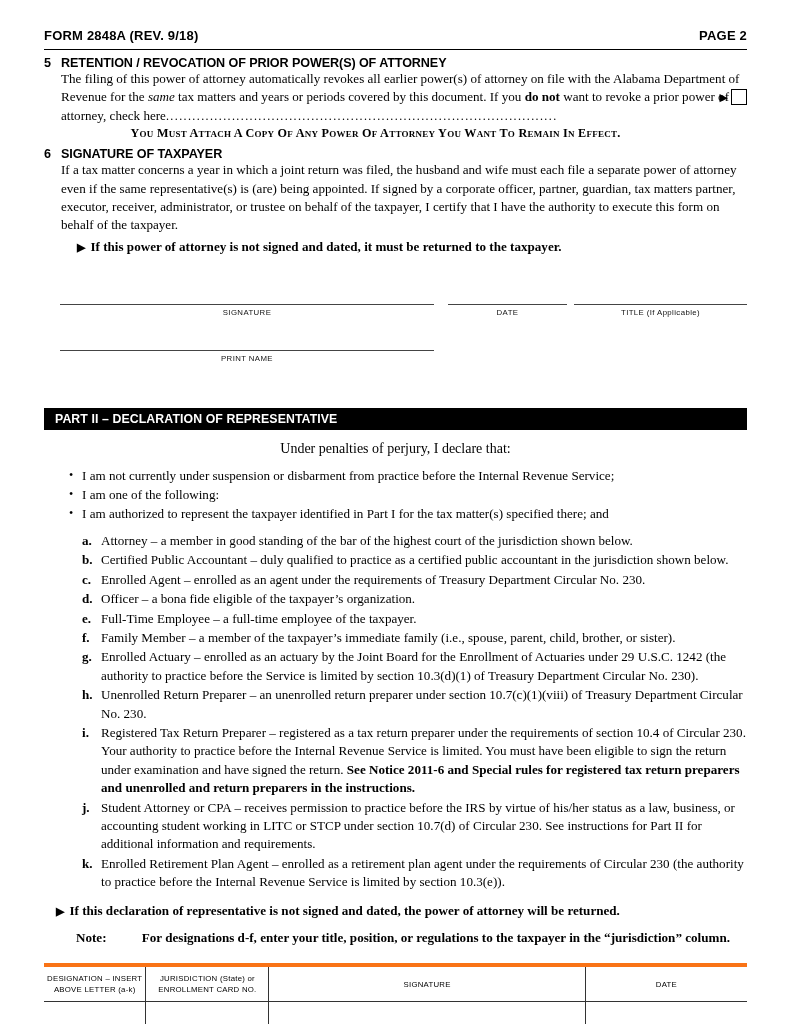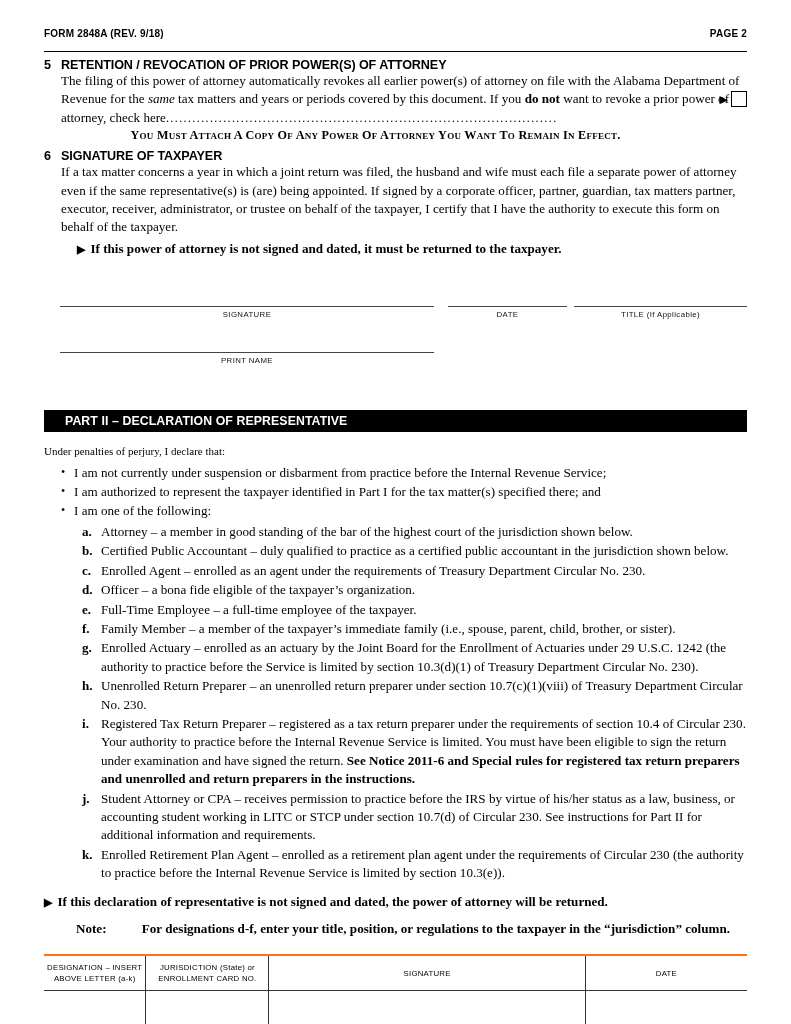--- a/index.html
+++ b/index.html
@@ -29,23 +29,23 @@
     width: 703px;
   }
 
   
   .formhead {
     display: flex;
     justify-content: space-between;
     align-items: flex-end;
     font-family: "Liberation Sans", sans-serif;
     font-weight: bold;
-    font-size: 10px;
+    font-size: 13px;
     letter-spacing: 0.2px;
-    padding-bottom: 12px;
+    padding-bottom: 6px;
     border-bottom: 1.2px solid #000;
   }
 
   
   .sec-head {
     font-family: "Liberation Sans", sans-serif;
     font-weight: bold;
     font-size: 12.6px;
     letter-spacing: -0.1px;
     margin-top: 6px;
@@ -119,33 +119,34 @@
   }
 
   
   .banner {
     background: #000;
     color: #fff;
     font-family: "Liberation Sans", sans-serif;
     font-weight: bold;
     font-size: 12.3px;
     letter-spacing: 0.1px;
-    padding: 4px 0 4px 21px;
+    padding: 4px 0 4px 11px;
     margin-top: 6px;
   }
 
   .lead {
-    font-size: 11px;
+    font-size: 14px;
     line-height: 18.4px;
     margin: 10px 0 3px 0;
+    text-align: center;
   }
 
   ul.bullets {
     list-style: none;
-    margin: 0;
+    margin: 8px;
     padding: 0;
   }
   ul.bullets > li {
     font-size: 13.1px;
     line-height: 18.4px;
     padding-left: 30px;
     position: relative;
     margin-bottom: 1px;
   }
   ul.bullets > li::before {
@@ -202,21 +203,21 @@
     border-bottom: 1px solid #333;
     border-right: 1px solid #333;
   }
   table.decl th:last-child { border-right: none; }
   table.decl td {
     height: 34px;
     border-bottom: 1px solid #333;
     border-right: 1px solid #333;
   }
   table.decl td:last-child { border-right: none; }
-  table.decl thead tr { border-top: 2px solid #f97316; }
+  table.decl thead tr { border-top: 4px solid #f97316; }
   .thead-row { border-top: 1.1px solid #333; }
 </style>
 </head>
 <body>
 
 <div class="page">
   <div class="content">
 
     <div class="formhead">
       <span>FORM 2848A (REV. 9/18)</span>
@@ -265,39 +266,39 @@
       <div class="siglabel" style="left:16px; top:50px; width:374px;">PRINT NAME</div>
       <div style="position:absolute;left:16px;top:26px;width:374px;height:20px;"></div>
     </div>
 
     <div class="banner">PART II – DECLARATION OF REPRESENTATIVE</div>
 
     <div class="lead">Under penalties of perjury, I declare that:</div>
 
     <ul class="bullets">
       <li>I am not currently under suspension or disbarment from practice before the Internal Revenue Service;</li>
+      <li>I am one of the following:</li>
       <li>I am authorized to represent the taxpayer identified in Part I for the tax matter(s) specified there; and</li>
-      <li>I am one of the following:</li>
     </ul>
 
     <ol class="letters">
       <li><span class="lt">a.</span><span>Attorney – a member in good standing of the bar of the highest court of the jurisdiction shown below.</span></li>
       <li><span class="lt">b.</span><span>Certified Public Accountant – duly qualified to practice as a certified public accountant in the jurisdiction shown below.</span></li>
       <li><span class="lt">c.</span><span>Enrolled Agent – enrolled as an agent under the requirements of Treasury Department Circular No. 230.</span></li>
       <li><span class="lt">d.</span><span>Officer – a bona fide eligible of the taxpayer’s organization.</span></li>
       <li><span class="lt">e.</span><span>Full-Time Employee – a full-time employee of the taxpayer.</span></li>
       <li><span class="lt">f.</span><span>Family Member – a member of the taxpayer’s immediate family (i.e., spouse, parent, child, brother, or sister).</span></li>
       <li><span class="lt">g.</span><span>Enrolled Actuary – enrolled as an actuary by the Joint Board for the Enrollment of Actuaries under 29 U.S.C. 1242 (the authority to practice before the Service is limited by section 10.3(d)(1) of Treasury Department Circular No. 230).</span></li>
       <li><span class="lt">h.</span><span>Unenrolled Return Preparer – an unenrolled return preparer under section 10.7(c)(1)(viii) of Treasury Department Circular No. 230.</span></li>
       <li><span class="lt">i.</span><span>Registered Tax Return Preparer – registered as a tax return preparer under the requirements of section 10.4 of Circular 230. Your authority to practice before the Internal Revenue Service is limited. You must have been eligible to sign the return under examination and have signed the return. </span><b>See Notice 2011-6 and Special rules for registered tax return preparers and unenrolled and return preparers in the instructions.</b></li>
       <li><span class="lt">j.</span><span>Student Attorney or CPA – receives permission to practice before the IRS by virtue of his/her status as a law, business, or accounting student working in LITC or STCP under section 10.7(d) of Circular 230. See instructions for Part II for additional information and requirements.</span></li>
       <li><span class="lt">k.</span><span>Enrolled Retirement Plan Agent – enrolled as a retirement plan agent under the requirements of Circular 230 (the authority to practice before the Internal Revenue Service is limited by section 10.3(e)).</span></li>
     </ol>
 
-    <div class="arrow-line" style="margin-left:0; margin-top:10px;">
+    <div class="arrow-line" style="margin-left:12px; margin-top:10px;">
       <span class="tri">▶</span><span>If this declaration of representative is not signed and dated, the power of attorney will be returned.</span>
     </div>
 
     <div class="note">
       <b>Note:</b><b> For designations d-f, enter your title, position, or regulations to the taxpayer in the “jurisdiction” column.</b>
     </div>
 
     <table class="decl">
       <colgroup>
         <col style="width:14.5%">

